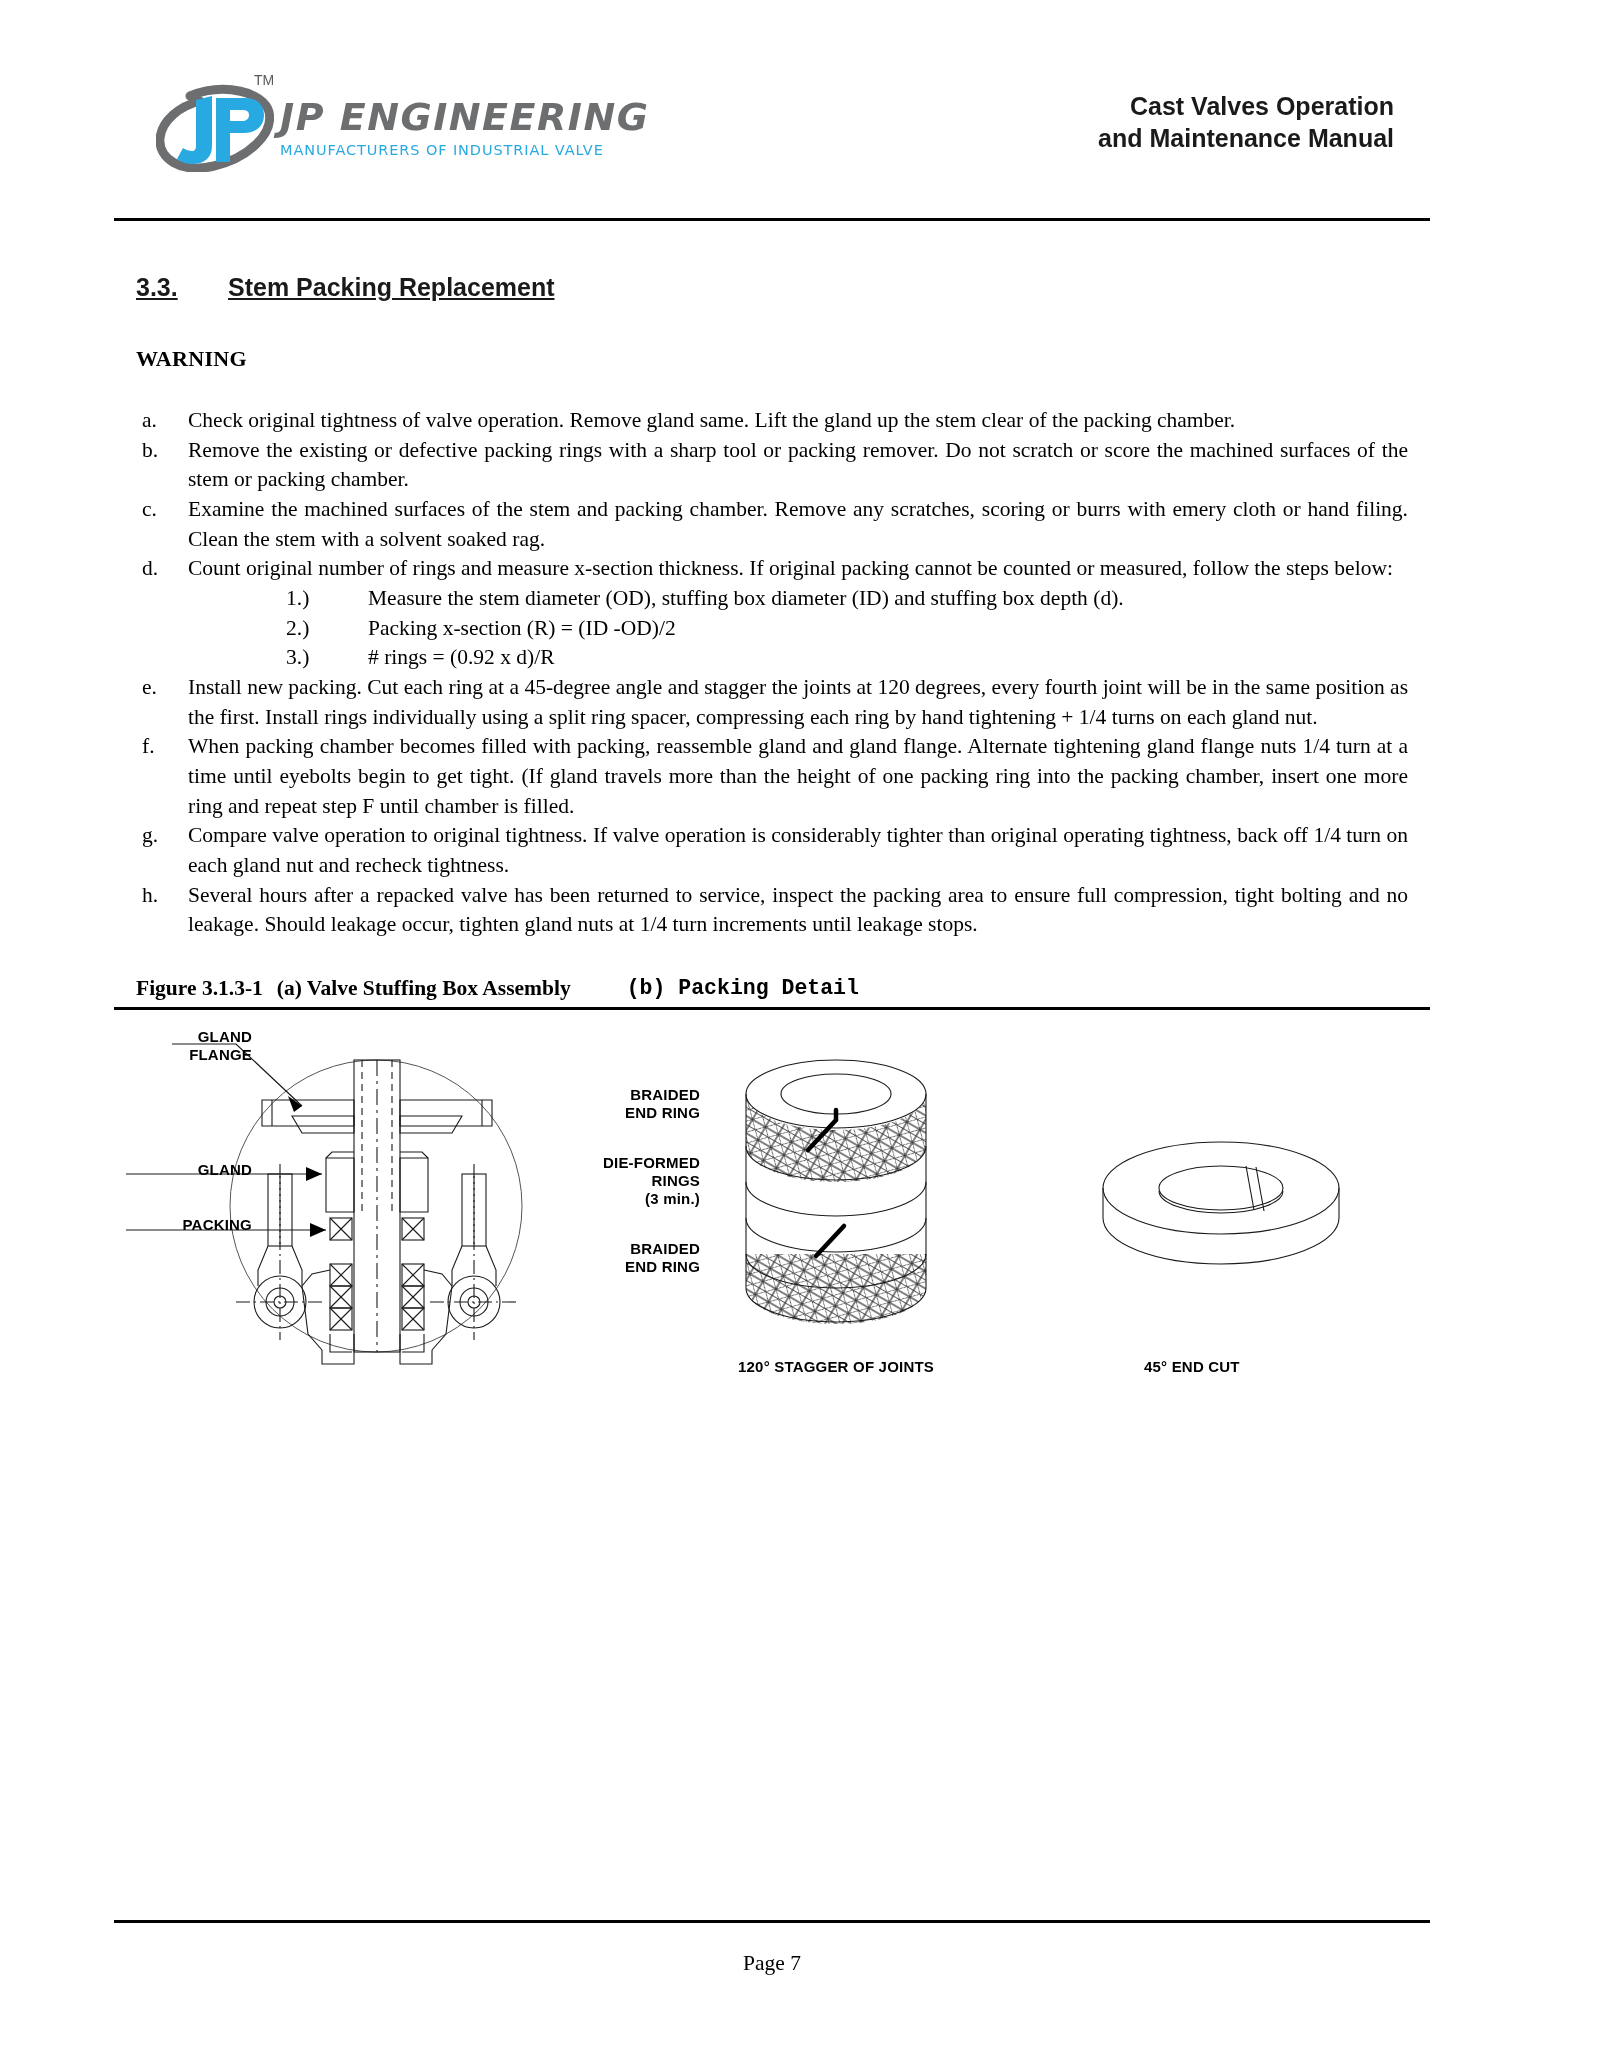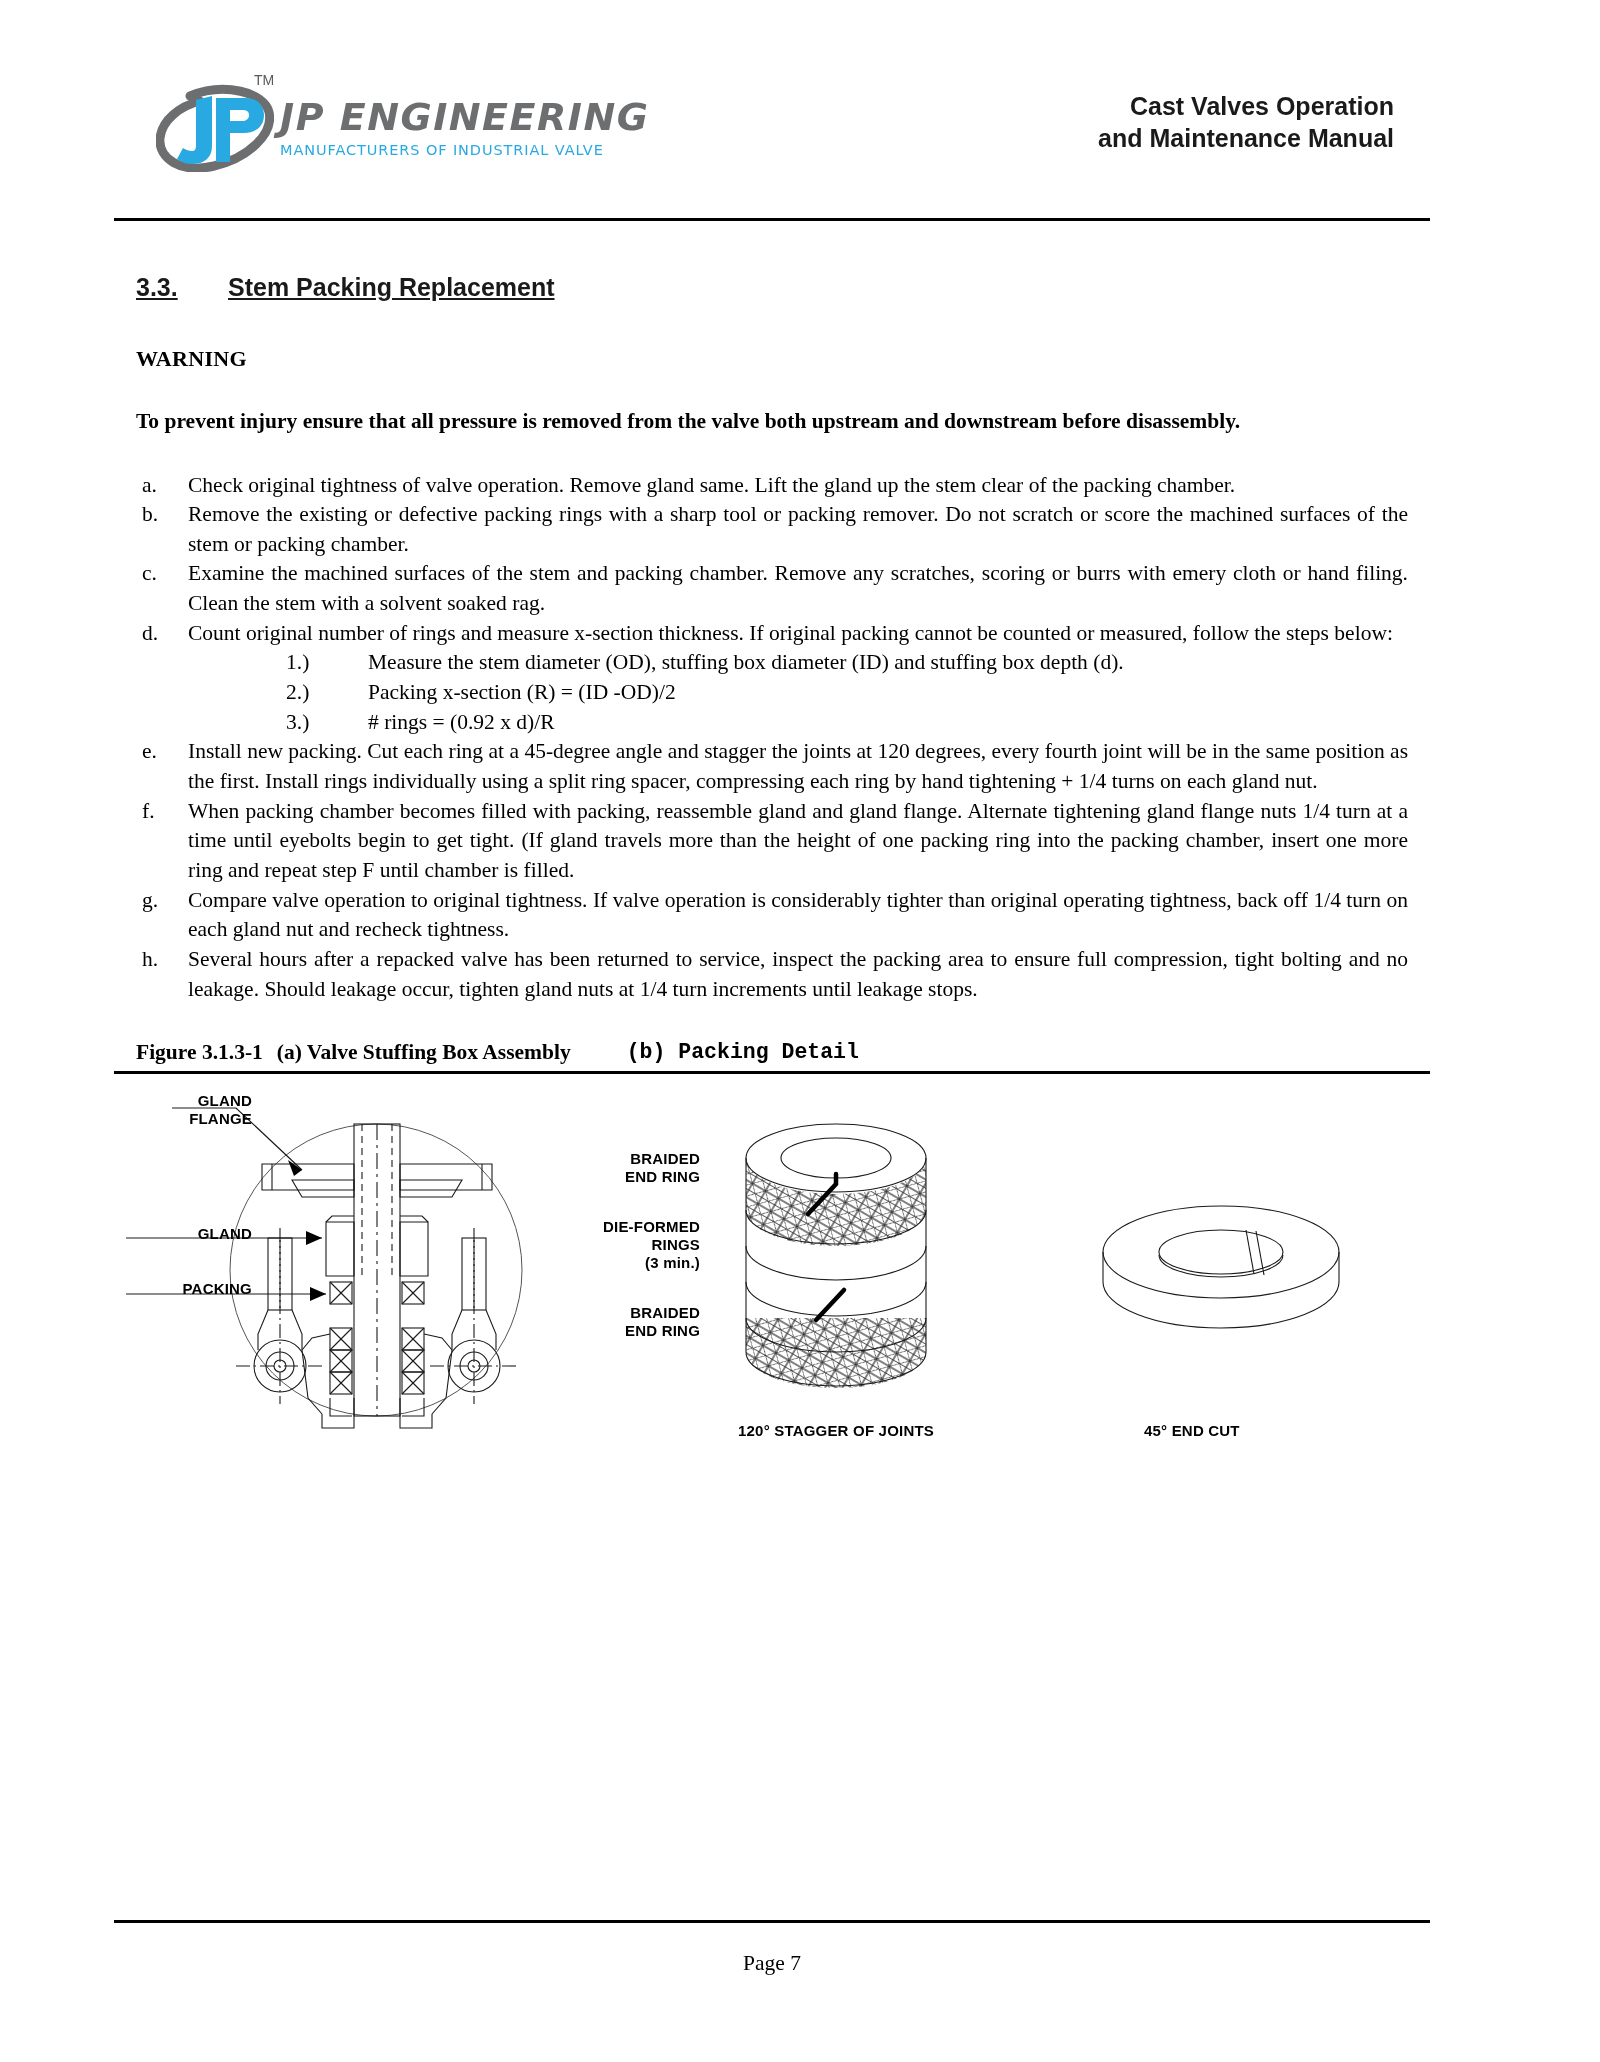--- a/index.html
+++ b/index.html
@@ -242,21 +242,20 @@
   </div>
 
   <div class="rule-header"></div>
 
   <div class="section-head">
     <span class="section-num">3.3.</span>
     <span>Stem Packing Replacement</span>
   </div>
 
   <div class="warning-label">WARNING</div>
-  <div class="warning-text">To prevent injury ensure that all pressure is removed from the valve both upstream and downstream before disassembly.</div>
 
   <ol class="alpha">
     <li>
       <span class="mk">a.</span>
       <span class="txt">Check original tightness of valve operation. Remove gland same. Lift the gland up the stem clear of the packing chamber.</span>
     </li>
     <li>
       <span class="mk">b.</span>
       <span class="txt">Remove the existing or defective packing rings with a sharp tool or packing remover. Do not scratch or score the machined surfaces of the stem or packing chamber.</span>
     </li>

